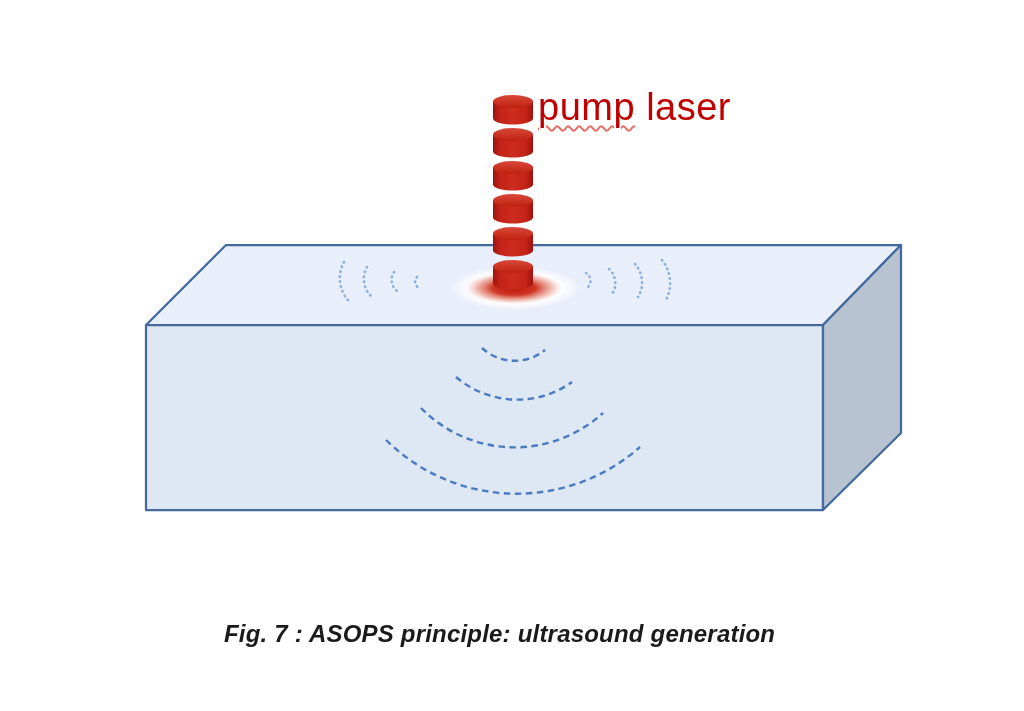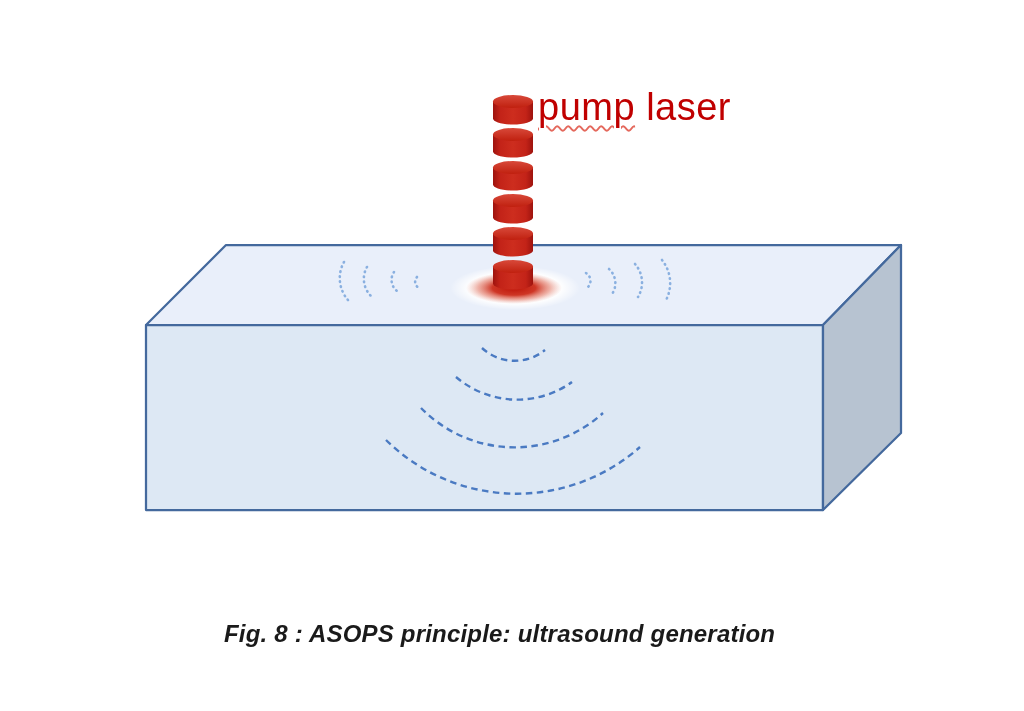--- a/index.html
+++ b/index.html
@@ -140,15 +140,15 @@
       <use href="#pulse" transform="translate(477,134.5)"></use>
       <use href="#pulse" transform="translate(477,167.5)"></use>
       <use href="#pulse" transform="translate(477,200.5)"></use>
       <use href="#pulse" transform="translate(477,233.5)"></use>
       <use href="#pulse" transform="translate(477,266.5)"></use>
     </g>
   </svg>
 
   <div class="pump-label"><span class="squiggle">pump</span><span> </span><span>laser</span></div>
 
-  <div class="caption">Fig. 8 : ASOPS principle: ultrasound generation</div>
+  <div class="caption">Fig. 7 : ASOPS principle: ultrasound generation</div>
 
 </div>
 
 </body></html>

